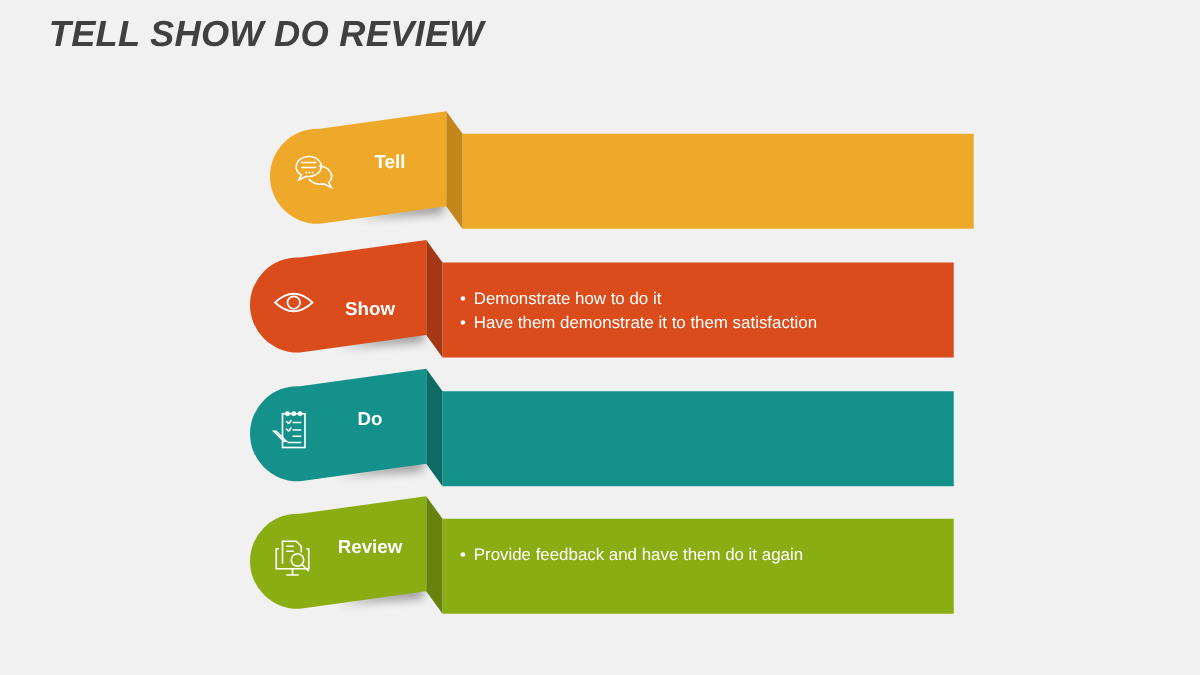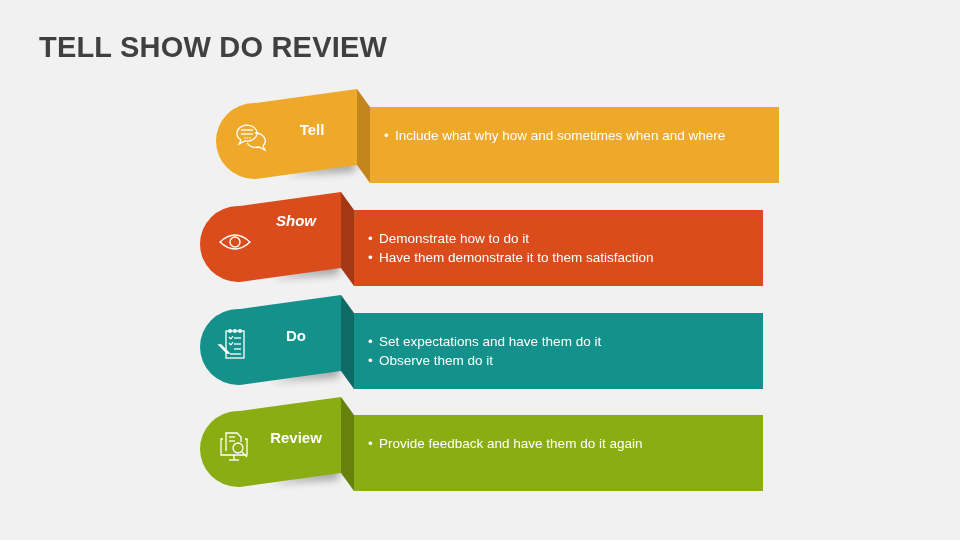--- a/index.html
+++ b/index.html
@@ -3,23 +3,24 @@
 <meta charset="utf-8">
 <style>
   html, body { margin: 0; padding: 0; }
   body {
     width: 960px; height: 540px; overflow: hidden;
     background: #f1f1f1;
     font-family: "Liberation Sans", "DejaVu Sans", sans-serif;
     position: relative;
   }
   .title {
-    position: absolute; left: 39px; top: 31px;
+    position: absolute; left: 39px; top: 12px;
     font-size: 29px; font-weight: bold; color: #404040;
     letter-spacing: 0.2px;
+    font-style: italic;
   }
   .row { position: absolute; left: 0; width: 960px; height: 100px; }
   .row svg.shape { position: absolute; left: 0; top: 0; overflow: visible; }
   .tab-label {
     position: absolute; color: #ffffff; font-weight: bold; font-size: 15px;
     text-align: center; width: 80px;
   }
   .tab-icon { position: absolute; left: 217px; width: 36px; height: 36px; }
   .box-text {
     position: absolute; left: 368px; color: #ffffff; font-size: 13.5px; line-height: 19px;
@@ -52,21 +53,20 @@
       <path d="M22,12 a10,8 0 0 1 8,13 l2,4 l-6,-3 a10,8 0 0 1 -12,-4"></path>
     </g>
     <g fill="#fff">
         <circle cx="12" cy="17" r="0.8"></circle>
         <circle cx="14.5" cy="17" r="0.8"></circle>
         <circle cx="17" cy="17" r="0.8"></circle>
       </g>
   </svg>
   <div class="tab-label" style="left:256px; top:32px;">Tell</div>
   <div class="box-text" style="top:37px;">
-    <div class="item"><span class="bullet">•</span><span>Include what why how and sometimes when and where</span></div>
   </div>
 </div>
 
 <div class="row" style="top:192px;">
   <svg class="shape" width="960" height="100">
     <defs>
       <filter id="sh2" x="-20%" y="-20%" width="140%" height="160%">
         <feGaussianBlur stdDeviation="4"></feGaussianBlur>
       </filter>
     </defs>
@@ -74,21 +74,21 @@
     <rect x="354" y="18" width="409" height="76" fill="#DA4C1C"></rect>
     <polygon points="341,0 354,18 354,94 341,76" fill="#A43814"></polygon>
     <path d="M240,14 L341,0 L341,76 L240,90 L238,90 A38,38 0 0 1 238,14 Z" fill="#DA4C1C"></path>
   </svg>
   <svg class="tab-icon" style="top:32px;" viewBox="0 0 36 36">
     <g fill="none" stroke="#fff" stroke-width="1.4">
       <path d="M3,18 Q18,4 33,18 Q18,32 3,18 Z"></path>
       <circle cx="18" cy="18" r="5"></circle>
     </g>
   </svg>
-  <div class="tab-label" style="left:256px; top:20px;font-style:italic;">Show</div>
+  <div class="tab-label" style="left:256px; top:47px;">Show</div>
   <div class="box-text" style="top:37px;">
     <div class="item"><span class="bullet">•</span><span>Demonstrate how to do it</span></div>
     <div class="item"><span class="bullet">•</span><span>Have them demonstrate it to them satisfaction</span></div>
   </div>
 </div>
 
 <div class="row" style="top:295px;">
   <svg class="shape" width="960" height="100">
     <defs>
       <filter id="sh3" x="-20%" y="-20%" width="140%" height="160%">
@@ -111,24 +111,20 @@
       <line x1="17" y1="12" x2="24" y2="12"></line>
       <line x1="12" y1="17" x2="14" y2="19"></line>
         <line x1="14" y1="19" x2="16" y2="16"></line>
       <line x1="17" y1="18" x2="24" y2="18"></line>
       <line x1="17" y1="23" x2="24" y2="23"></line>
         <line x1="13" y1="28" x2="24" y2="28"></line>
       <path d="M4,19 L10,25 L12,27 L10,27 L8,25 L2,19 Z"></path>
     </g>
   </svg>
   <div class="tab-label" style="left:256px; top:32px;">Do</div>
-  <div class="box-text" style="top:37px;">
-    <div class="item"><span class="bullet">•</span><span>Set expectations and have them do it</span></div>
-    <div class="item"><span class="bullet">•</span><span>Observe them do it</span></div>
-  </div>
 </div>
 
 <div class="row" style="top:397px;">
   <svg class="shape" width="960" height="100">
     <defs>
       <filter id="sh4" x="-20%" y="-20%" width="140%" height="160%">
         <feGaussianBlur stdDeviation="4"></feGaussianBlur>
       </filter>
     </defs>
     <polygon points="270,86 338,82 340,70 300,78" fill="#000" opacity="0.35" filter="url(#sh4)"></polygon>

